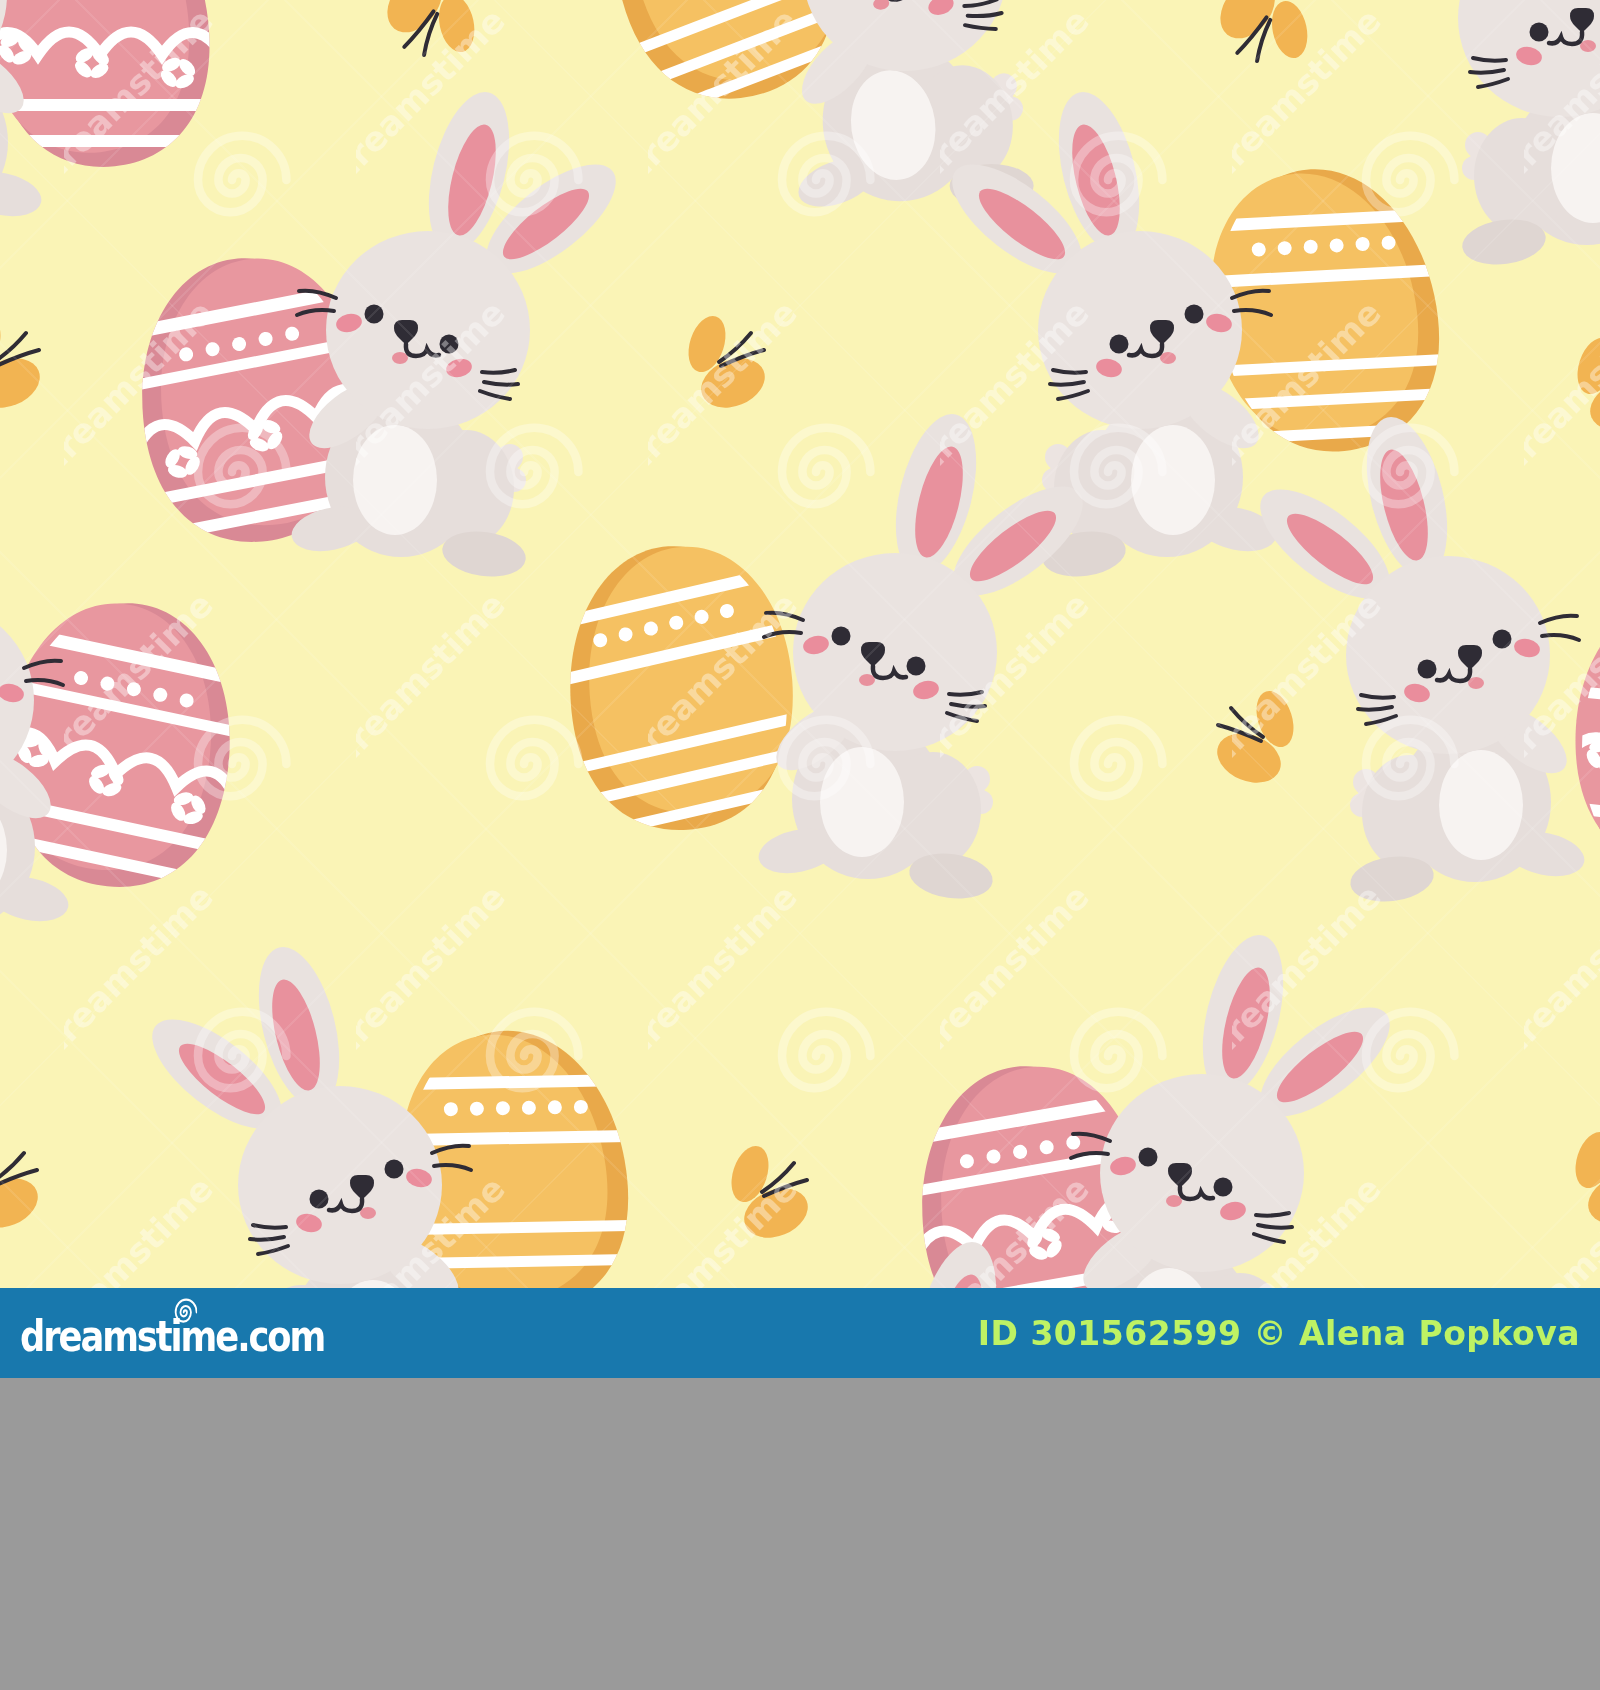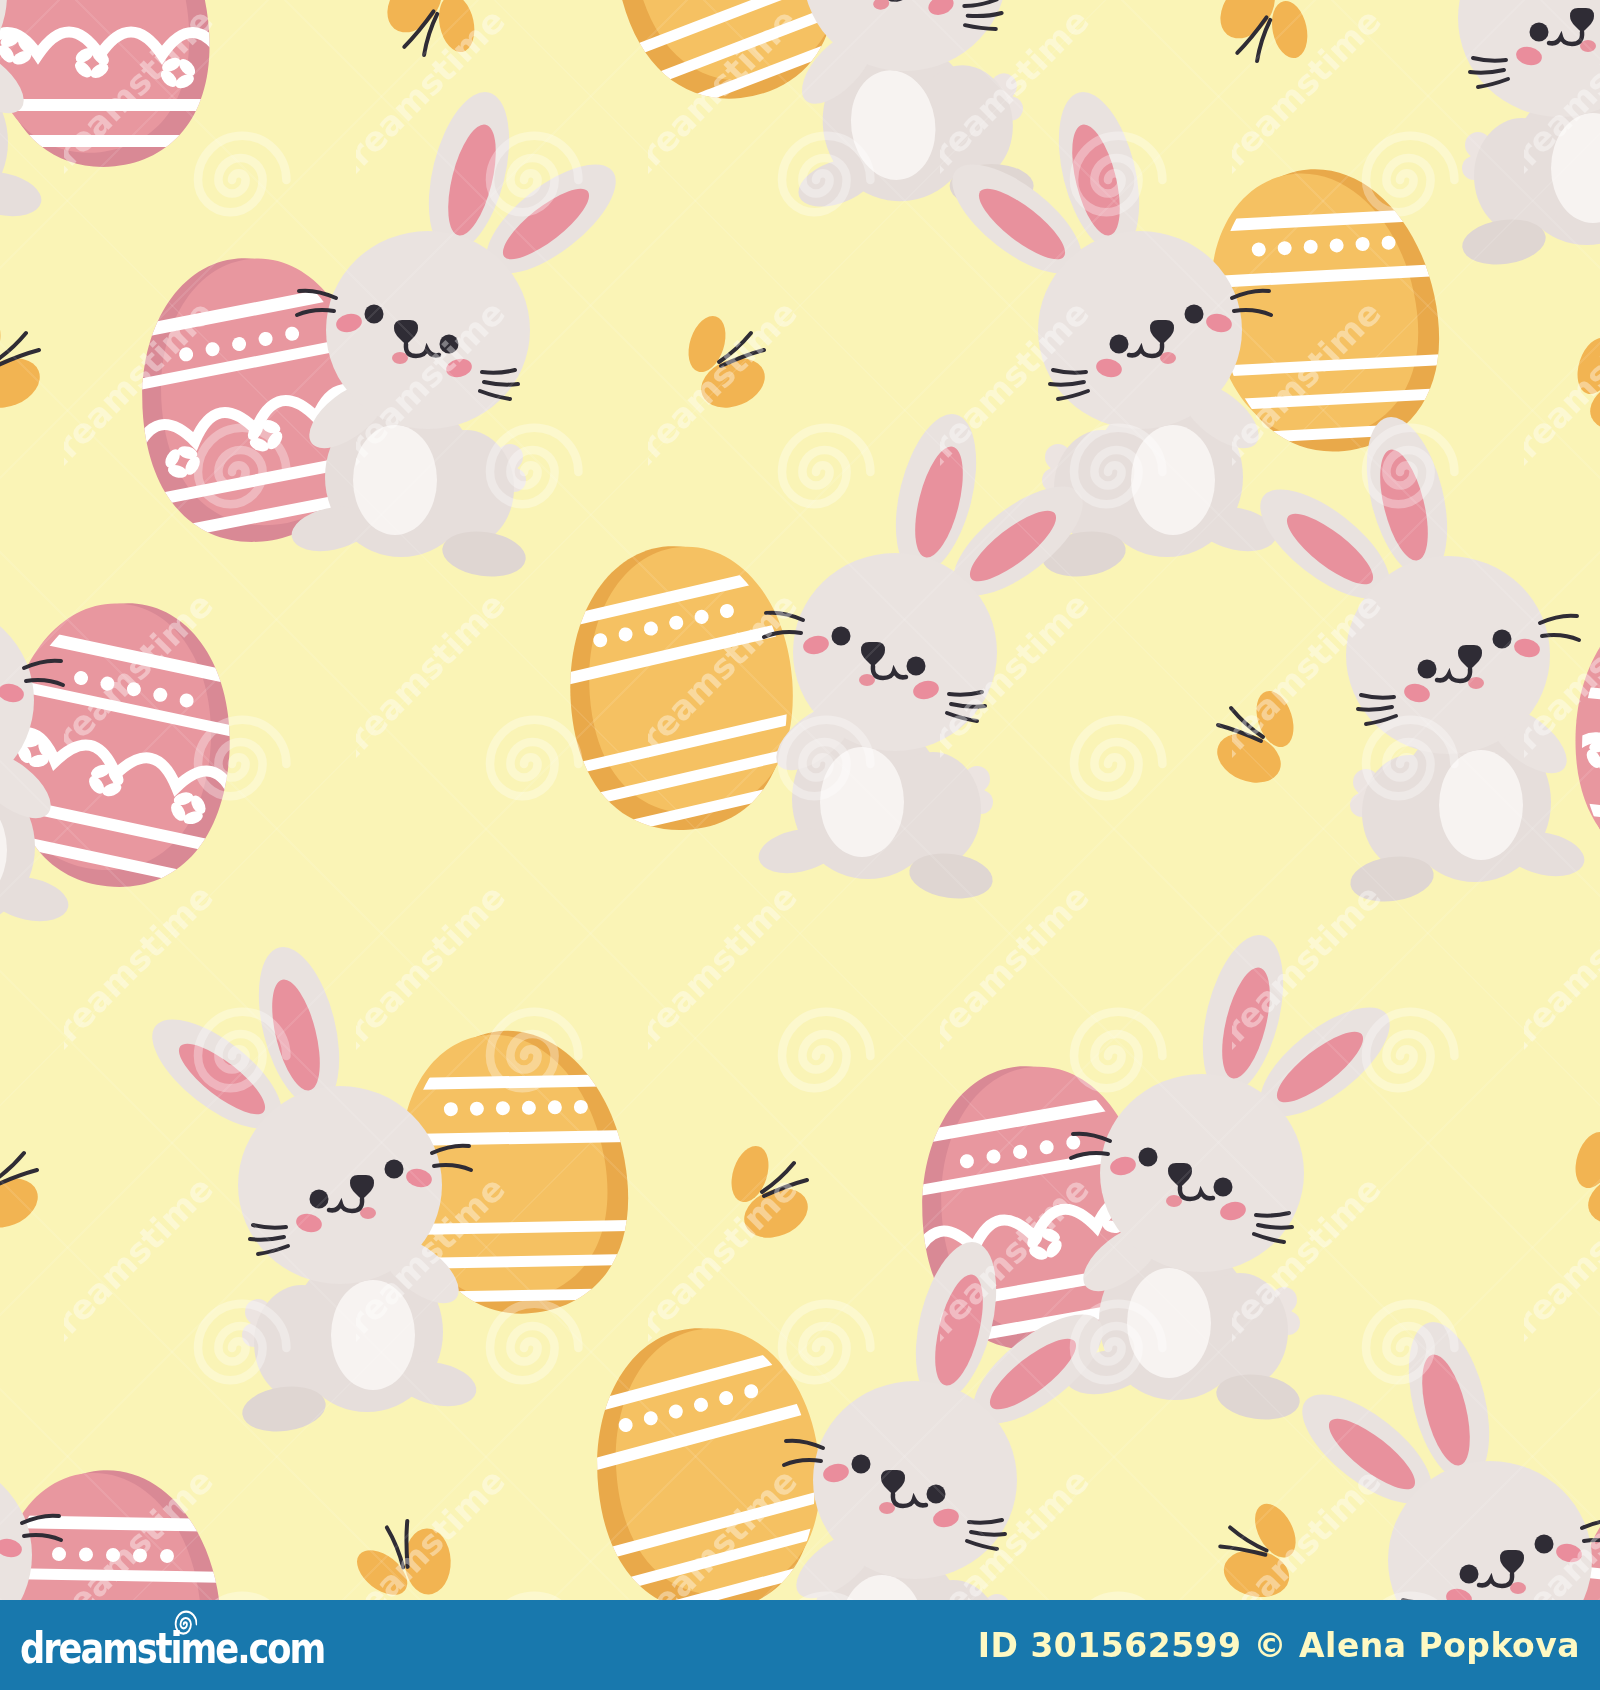--- a/index.html
+++ b/index.html
@@ -1,27 +1,27 @@
 <!DOCTYPE html>
 <html><head>
 <meta charset="utf-8">
 <style>
   html,body{margin:0;padding:0;background:#9a9a9a;}
-  .stage{position:relative;width:1600px;height:1690px;overflow:hidden;background:#faf4b6;font-family:"DejaVu Sans",sans-serif;}
+  .stage{position:relative;width:1600px;height:1378px;overflow:hidden;background:#faf4b6;font-family:"DejaVu Sans",sans-serif;}
   .scene{position:absolute;left:0;top:0;display:block;}
   .hatch{position:absolute;left:0;top:0;width:1600px;height:1600px;pointer-events:none;
     background:
       repeating-linear-gradient(45deg,rgba(255,255,255,.09) 0px,rgba(255,255,255,.09) 2px,transparent 2px,transparent 148px),
       repeating-linear-gradient(-45deg,rgba(255,255,255,.09) 0px,rgba(255,255,255,.09) 2px,transparent 2px,transparent 148px);}
   .bar{position:absolute;left:0;bottom:0;width:1600px;height:90px;background:#1878ad;
        display:flex;align-items:center;justify-content:space-between;padding:0 20px;box-sizing:border-box;}
   .logo{position:relative;color:#fff;font-size:43px;font-weight:700;letter-spacing:-2.5px;
         transform:scaleX(.82);transform-origin:left center;margin-top:6px;white-space:nowrap;}
   .logo-spiral{position:absolute;left:186px;top:-15px;}
-  .credit{color:#fef9c3;font-size:33px;font-weight:700;letter-spacing:.5px;white-space:nowrap;text-align:right;}
+  .credit{color:#bef264;font-size:33px;font-weight:700;letter-spacing:.5px;white-space:nowrap;text-align:right;}
 </style>
 </head>
 <body>
 
 <div class="stage">
 
   <svg class="scene" width="1600" height="1600" viewBox="0 0 1600 1600" xmlns="http://www.w3.org/2000/svg">
     <defs>
       <path id="eggshape" d="M0 -142 C62 -142 108 -76 108 8 C108 96 62 142 0 142 C-62 142 -108 96 -108 8 C-108 -76 -62 -142 0 -142 Z"></path>
       <clipPath id="eggclip">

